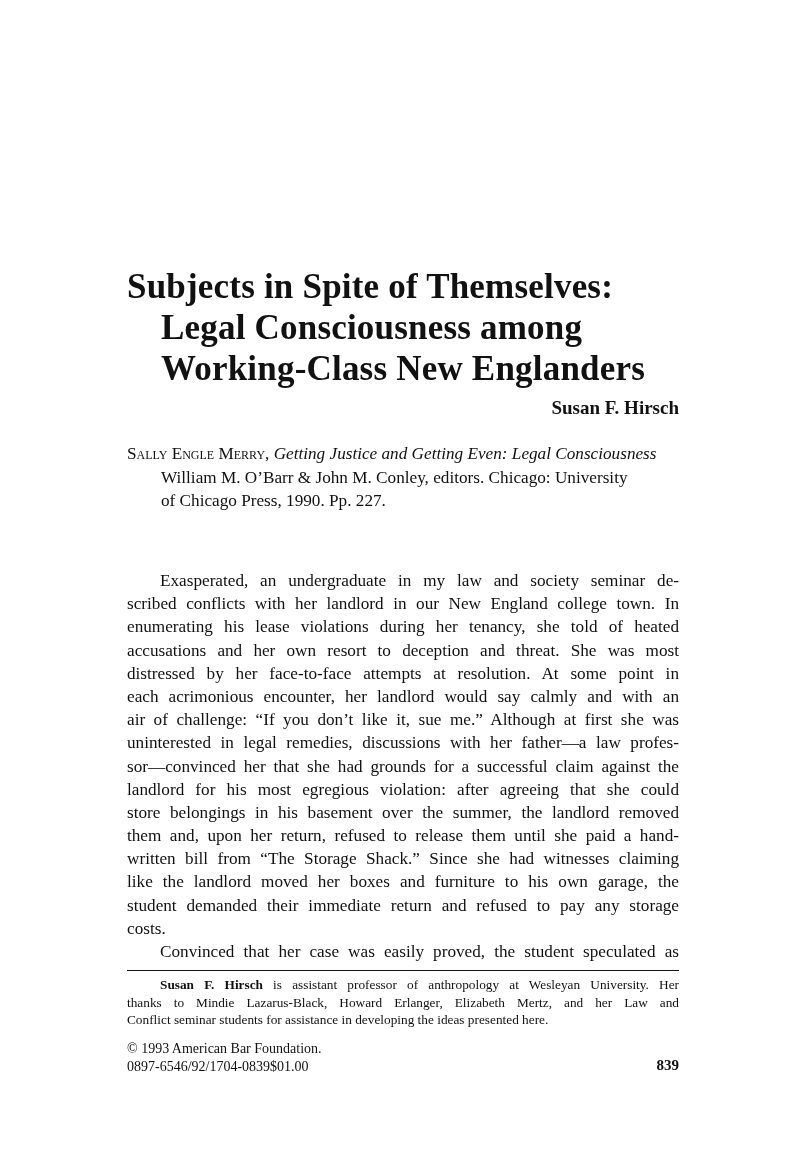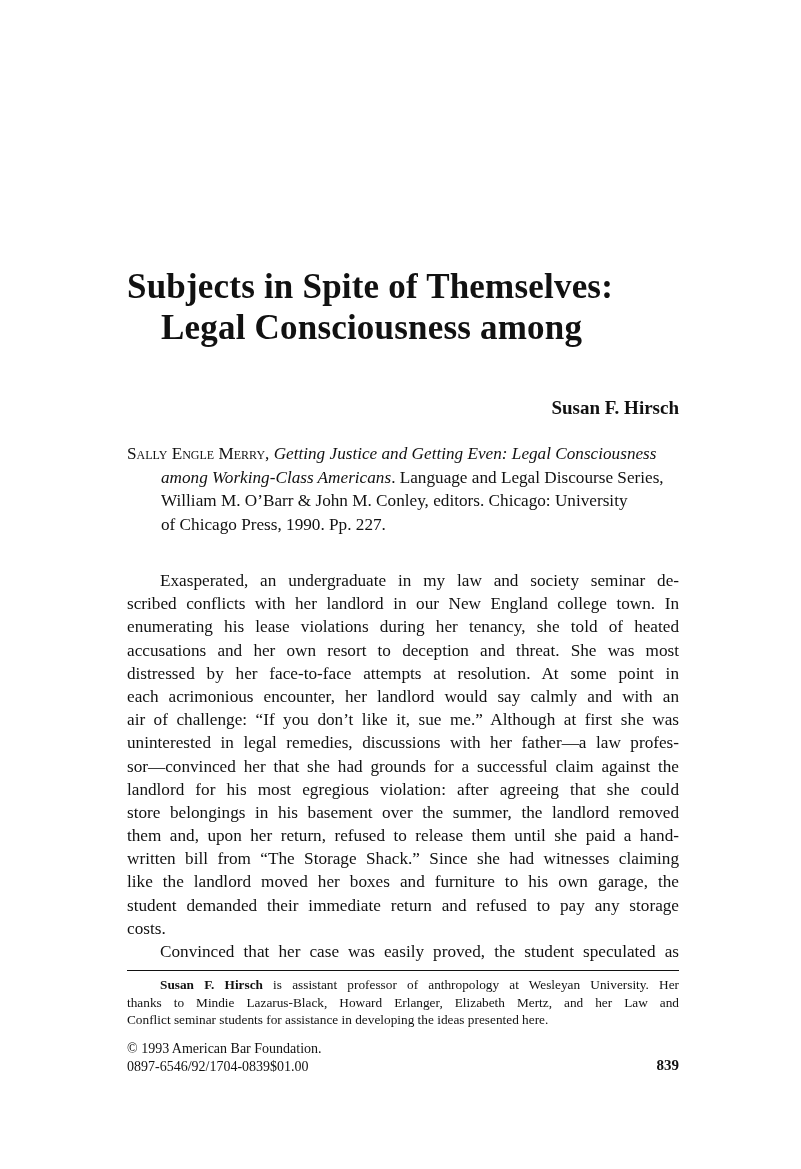--- a/index.html
+++ b/index.html
@@ -116,27 +116,27 @@
     }
   </style>
 </head>
 <body>
 
 <div class="page">
 
   <h1 class="title-block" style="margin:0;">
     <span class="title-line">Subjects in Spite of Themselves:</span>
     <span class="title-line indent">Legal Consciousness among</span>
+    <span class="title-line indent">Working-Class New Englanders</span>
   </h1>
 
   <div class="author">Susan F. Hirsch</div>
 
   <div class="review-cite">
     <span class="cite-line"><span class="sc">Sally Engle Merry</span><span>,</span> <span class="it">Getting Justice and Getting Even: Legal Consciousness</span></span>
-    <span class="cite-line hang"><span class="it">among Working-Class Americans</span><span>. Language and Legal Discourse Series,</span></span>
     <span class="cite-line hang">William M. O’Barr &amp; John M. Conley, editors. Chicago: University</span>
     <span class="cite-line hang">of Chicago Press, 1990. Pp. 227.</span>
   </div>
 
   <div class="body-text">
     <span class="body-line indent">Exasperated, an undergraduate in my law and society seminar de-</span>
     <span class="body-line">scribed conflicts with her landlord in our New England college town. In</span>
     <span class="body-line">enumerating his lease violations during her tenancy, she told of heated</span>
     <span class="body-line">accusations and her own resort to deception and threat. She was most</span>
     <span class="body-line">distressed by her face-to-face attempts at resolution. At some point in</span>

